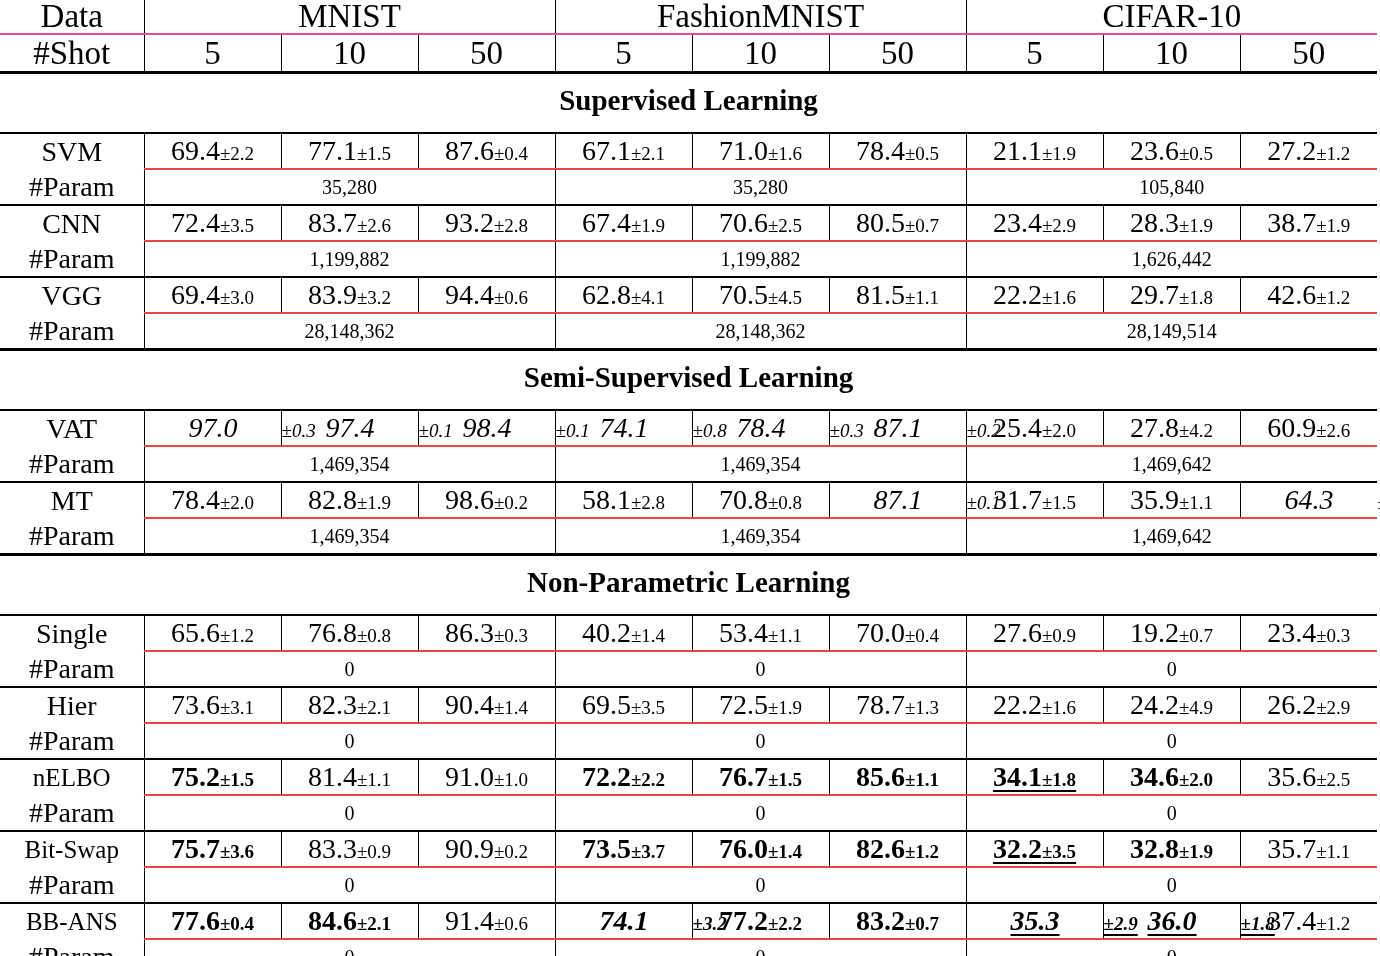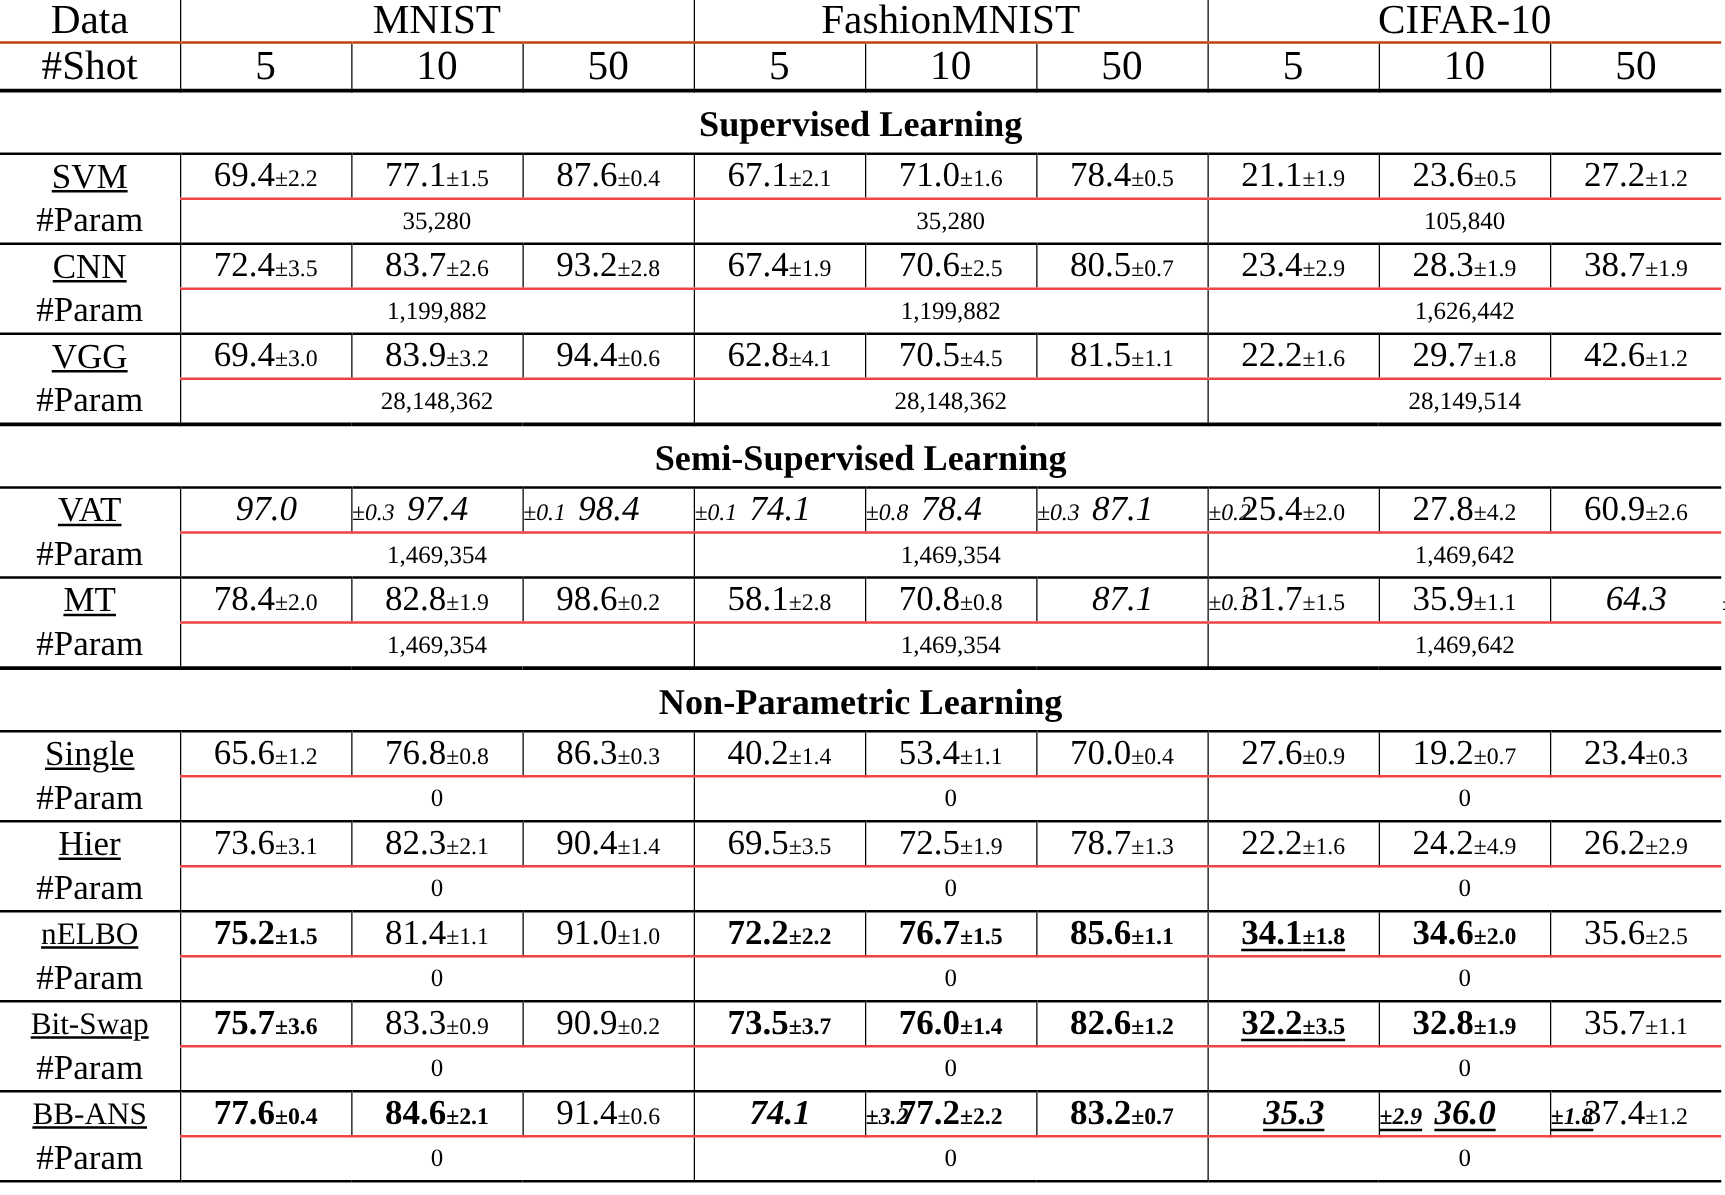--- a/index.html
+++ b/index.html
@@ -4,28 +4,28 @@
 <style>
   html, body { margin: 0; padding: 0; background: #ffffff; }
   body { width: 1380px; height: 956px; overflow: hidden; font-family: "Liberation Serif", "DejaVu Serif", serif; color: #000; }
   #tbl { position: relative; width: 1376px; margin-left: 0; }
   table { border-collapse: collapse; width: 1376px; table-layout: fixed; }
   td { padding: 0; text-align: center; vertical-align: middle; white-space: nowrap; }
   col.c0 { width: 144px; }
   col.cd { width: 137px; }
   .hdr td { font-size: 33px; line-height: 1; }
   .hdr1 td { height: 33px; }
-  .hdr2 td { height: 36px; border-top: 2px solid #c2410c; }
+  .hdr2 td { height: 36px; border-top: 2px solid #ec4899; }
   .bl { border-left: 1.5px solid #000; }
   .thick-top td { border-top: 3px solid #000; }
-  .sec td { height: 43px; font-weight: bold; font-size: 29px; vertical-align: bottom; padding-bottom: 5px; }
+  .sec td { height: 43px; font-weight: bold; font-size: 29px; vertical-align: bottom; padding-bottom: 15px; }
   .val td { height: 34px; font-size: 28px; border-top: 2px solid #000; }
   .par td { height: 34px; font-size: 20px; border-top: 2px solid #ef4444; }
   .par td.lab { font-size: 28px; border-top: none; }
-  .val td.lab { font-size: 28px; text-decoration: underline; }
+  .val td.lab { font-size: 28px; }
   .small-lab { font-size: 25px !important; }
   .pm { font-size: 19px; }
   .b { font-weight: bold; }
   .i { font-style: italic; margin-left: 44px; }
   .u { text-decoration: underline; text-underline-offset: 4px; text-decoration-thickness: 1.5px; }
   .last td { border-bottom: 2px solid #000; }
 </style>
 </head>
 <body>
 

